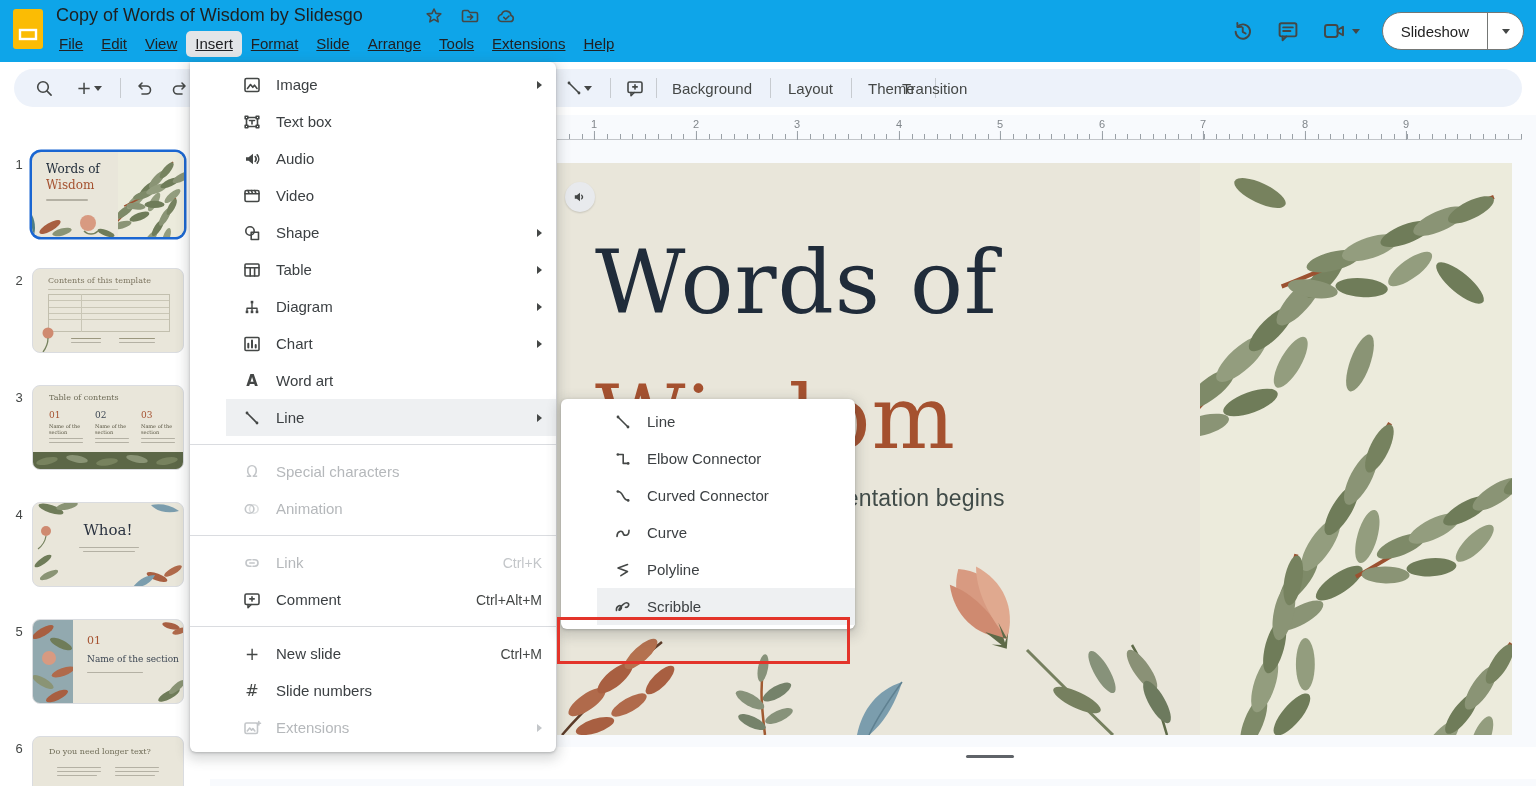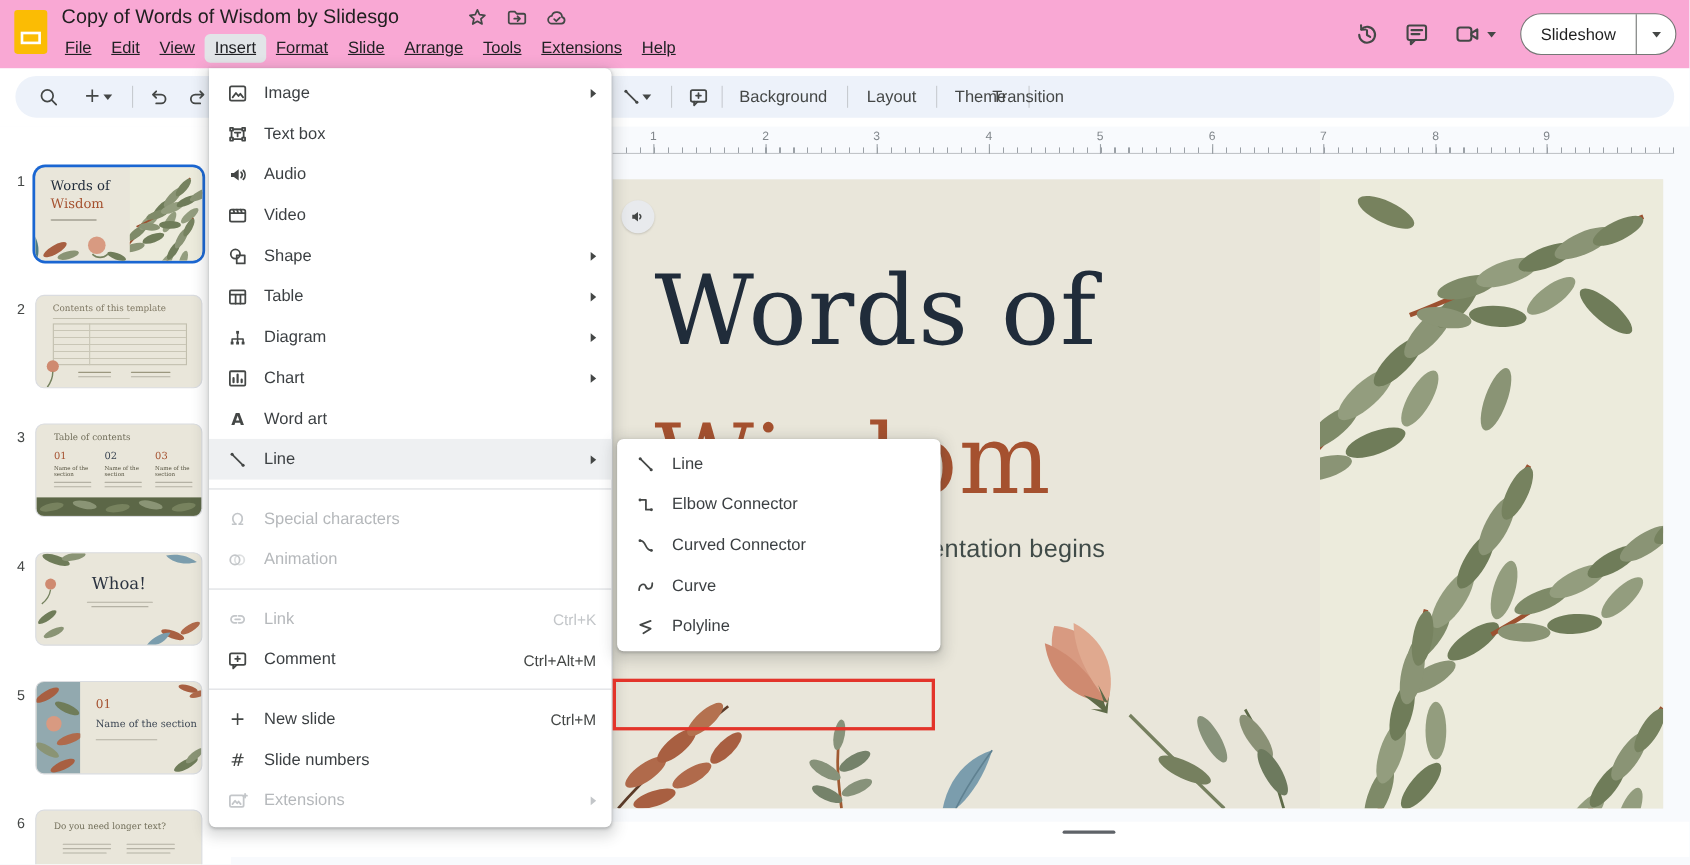--- a/index.html
+++ b/index.html
@@ -1,20 +1,20 @@
 <!DOCTYPE html>
 <html><head>
 <meta charset="utf-8">
 <style>
   * { margin:0; padding:0; box-sizing:border-box; }
   html,body { width:1536px; height:786px; }
   body { position:relative; overflow:hidden; background:#f8fafd; font-family:"Liberation Sans",sans-serif; color:#202124; }
 
   
-  .header { position:absolute; left:0; top:0; width:1536px; height:62px; background:#f9a8d4; z-index:30; }
+  .header { position:absolute; left:0; top:0; width:1536px; height:62px; background:#0ea5e9; z-index:30; }
   .logo { position:absolute; left:12px; top:8px; width:32px; height:42px; }
   .doc-title { position:absolute; left:56px; top:5px; font-size:18px; color:#1f1f1f; white-space:nowrap; }
   .title-icons { position:absolute; left:424px; top:6px; display:flex; gap:16px; align-items:center; }
   .menubar { position:absolute; left:50px; top:31px; display:flex; font-size:15px; color:#202124; }
   .menubar .mb-item { padding:3px 9px; border-radius:5px; cursor:default; line-height:20px;text-decoration:underline; }
   .menubar .mb-item.active { background:#e2e5e8; }
   .hdr-right { position:absolute; right:12px; top:0; height:62px; display:flex; align-items:center; gap:22px; }
   .pill-btn { display:flex; align-items:center; height:38px; border:1px solid #747775; border-radius:19px; background:#fff; overflow:hidden; }
   .pill-btn .lbl { padding:0 18px; font-size:15px; color:#1f1f1f; }
   .pill-btn .caret-sec { width:36px; height:38px; display:flex; align-items:center; justify-content:center; border-left:1px solid #747775; }
@@ -54,21 +54,21 @@
   .slide-t2 { position:absolute; left:38px; top:203px; font-family:"DejaVu Serif",serif; font-size:88px; color:#a5512f; letter-spacing:1px; white-space:nowrap; }
   .slide-sub { position:absolute; left:40px; top:322px; font-size:23px; color:#404b48; letter-spacing:.2px; white-space:nowrap; }
   .florals { position:absolute; left:0; bottom:0; }
   .notes-bar { position:absolute; left:210px; top:747px; width:1326px; height:32px; background:#fff; z-index:2; }
   .notes-handle { position:absolute; left:756px; top:8px; width:48px; height:3px; background:#5f6368; border-radius:2px; }
 
   
   .menu { position:absolute; background:#fff; border-radius:6px; box-shadow:0 1px 3px rgba(60,64,67,.3),0 4px 12px 4px rgba(60,64,67,.18); padding:4px 0 6px; z-index:60; }
   .insert-menu { left:190px; top:62px; width:366px; border-top-left-radius:0; }
   .line-submenu { left:561px; top:399px; width:294px; z-index:61; padding:4px 0; }
-  .mrow { display:flex; align-items:center; height:37px; padding:0 14px 0 16px; gap:14px; font-size:15px; color:#3c4043; }
+  .mrow { display:flex; align-items:center; height:37px; padding:0 14px 0 16px; gap:14px; font-size:15px; color:#3c4043;margin-left:36px; }
   .mrow.hl { background:#eef0f2; }
   .mrow.dis { color:#b5b8bb; }
   .mrow.dis .ic { stroke:#c3c6c9; }
   .mrow.dis .glyph { color:#c3c6c9; }
   .mlabel { white-space:nowrap; }
   .shortcut { margin-left:auto; font-size:14px; color:#444746; }
   .mrow.dis .shortcut { color:#c3c6c9; }
   .tri-right { margin-left:auto; width:0; height:0; border-top:4.5px solid transparent; border-bottom:4.5px solid transparent; border-left:5.5px solid #444746; }
   .mrow.dis .tri-right { border-left-color:#c3c6c9; }
   .msep { height:1px; background:#dadce0; margin:8px 0; }
@@ -645,15 +645,21 @@
         <use href="#i-curve"></use>
       </svg>
     <span class="mlabel">Curve</span>
   </div>
   <div class="mrow">
     <svg class="ic" viewBox="0 0 20 20">
         <use href="#i-polyline"></use>
       </svg>
     <span class="mlabel">Polyline</span>
   </div>
+  <div class="mrow hl">
+    <svg class="ic" viewBox="0 0 20 20">
+        <use href="#i-scribble"></use>
+      </svg>
+    <span class="mlabel">Scribble</span>
+  </div>
 </div>
 
 <div class="annot-box"></div>
 
 </body></html>

